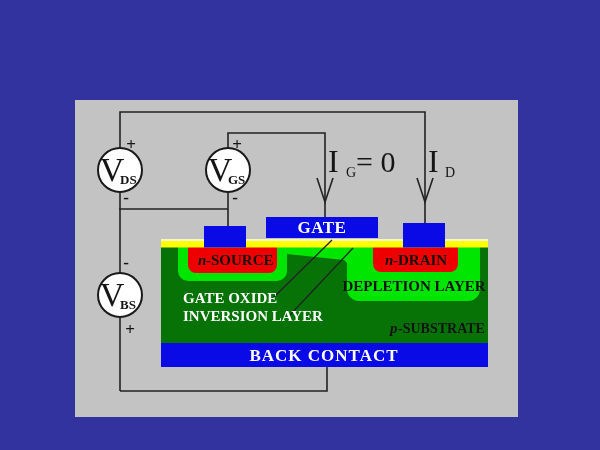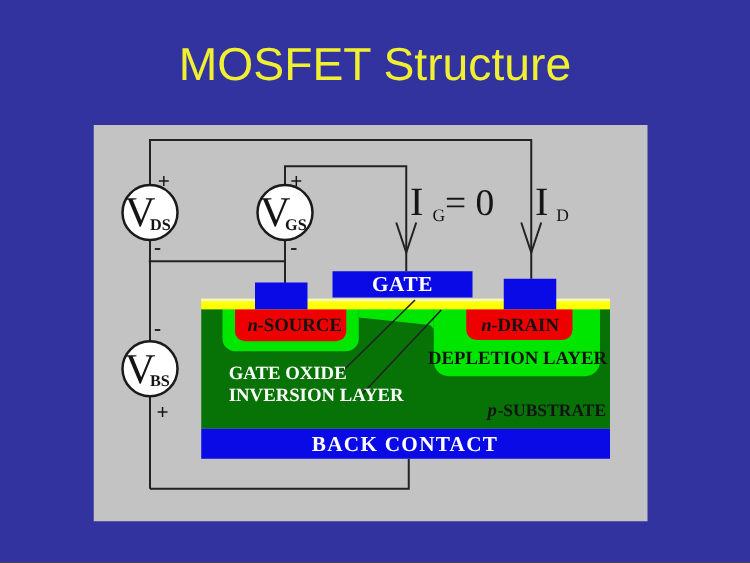--- a/index.html
+++ b/index.html
@@ -23,21 +23,20 @@
   .ink-dark{fill:#131313;}
   .ink-light{fill:#FFFFFF;}
   .wire{stroke:#222222;stroke-width:1.6;fill:none;}
   .pointer{stroke:#222222;stroke-width:1.3;fill:none;}
   .vsrc{fill:#FFFFFF;stroke:#1a1a1a;stroke-width:2;}
 </style>
 </head>
 <body>
 
 <div class="slide">
-  <div class="title">MOSFET Structure</div>
 
   <svg class="diagram" viewBox="0 0 600 450">
 
     <rect x="75" y="100" width="443" height="317" fill="#C3C3C3"></rect>
 
     <polyline class="wire" points="120,149 120,112 425,112 425,223"></polyline>
     <polyline class="wire" points="228,149 228,133 325,133 325,217"></polyline>
     <line class="wire" x1="120" y1="192" x2="120" y2="273"></line>
     <line class="wire" x1="119" y1="209" x2="228" y2="209"></line>
     <line class="wire" x1="228" y1="192" x2="228" y2="227"></line>

